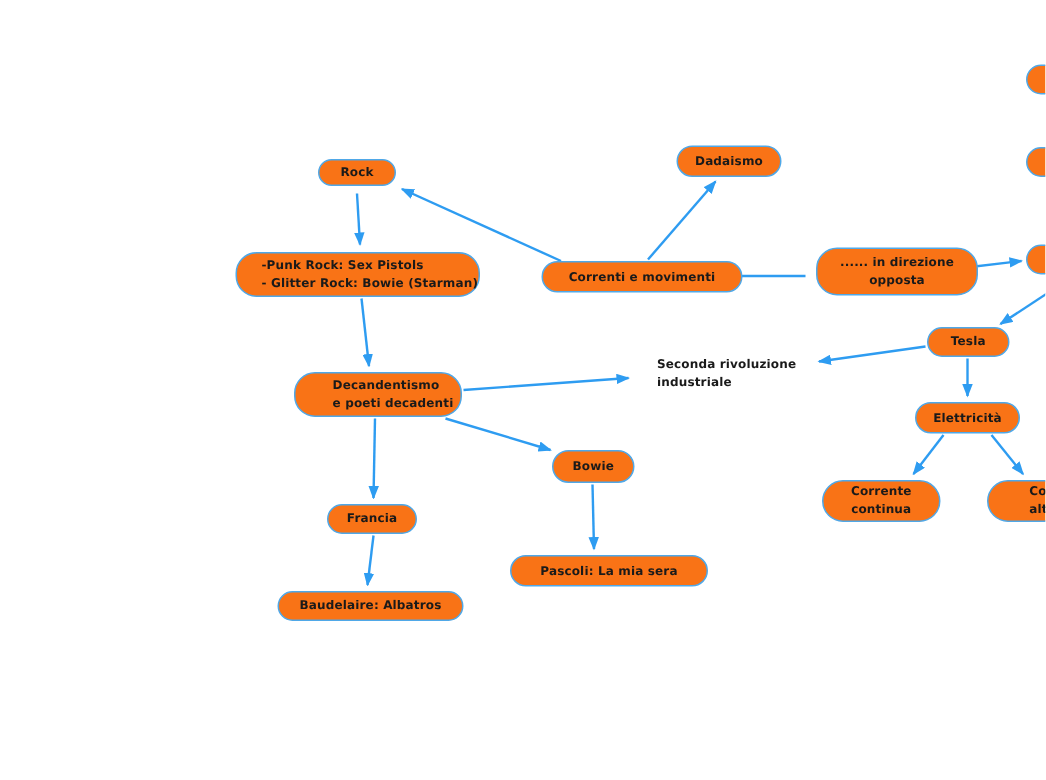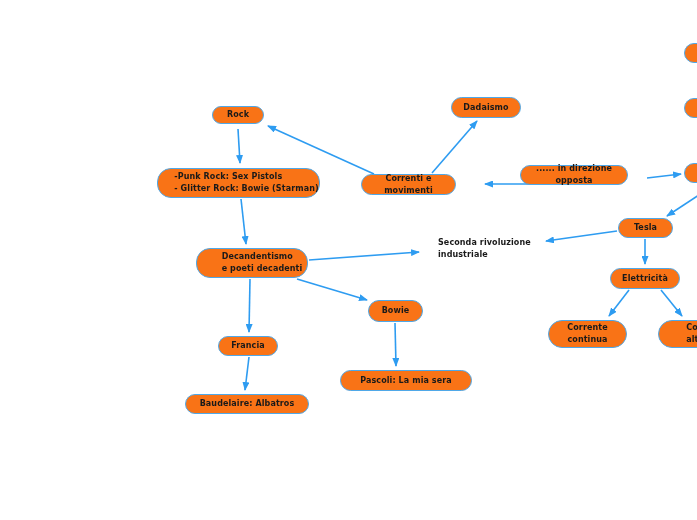--- a/index.html
+++ b/index.html
@@ -81,22 +81,22 @@
         <path d="M 250 279 L 249 332" class="edge-line" marker-end="url(#arrowhead)"></path>
         <path d="M 395 323 L 396 366" class="edge-line" marker-end="url(#arrowhead)"></path>
         <path d="M 249 357 L 245 390" class="edge-line" marker-end="url(#arrowhead)"></path>
       </g>
   </svg>
   <div id="nodes-layer">
       <div class="node" style="left: 212px; top: 106px; width: 52px; height: 18px;"><span>Rock</span></div>
       <div class="node left" style="left: 157px; top: 168px; width: 163px; height: 30px; padding-left: 16px;"><span>-Punk Rock: Sex Pistols
 - Glitter Rock: Bowie (Starman)</span></div>
       <div class="node" style="left: 451px; top: 97px; width: 70px; height: 21px;"><span>Dadaismo</span></div>
-      <div class="node" style="left: 361px; top: 174px; width: 95px; height: 21px;"><span>Correnti e movimenti</span></div>
-      <div class="node" style="left: 520px; top: 165px; width: 108px; height: 20px;"><span>...... in direzione
+      <div class="node" style="left: 361px; top: 174px; width: 134px; height: 21px;"><span>Correnti e movimenti</span></div>
+      <div class="node" style="left: 544px; top: 165px; width: 108px; height: 32px;"><span>...... in direzione
 opposta</span></div>
       <div class="node" style="left: 618px; top: 218px; width: 55px; height: 20px;"><span>Tesla</span></div>
       <div class="node" style="left: 610px; top: 268px; width: 70px; height: 21px;"><span>Elettricità</span></div>
       <div class="node" style="left: 548px; top: 320px; width: 79px; height: 28px;"><span>Corrente
 continua</span></div>
       <div class="node left" style="left: 658px; top: 320px; width: 85px; height: 28px; padding-left: 14px;"><span>Corrente
 alternata</span></div>
       <div class="node left" style="left: 196px; top: 248px; width: 112px; height: 30px; padding-left: 20px;"><span>Decandentismo
 e poeti decadenti</span></div>
       <div class="node" style="left: 368px; top: 300px; width: 55px; height: 22px;"><span>Bowie</span></div>

